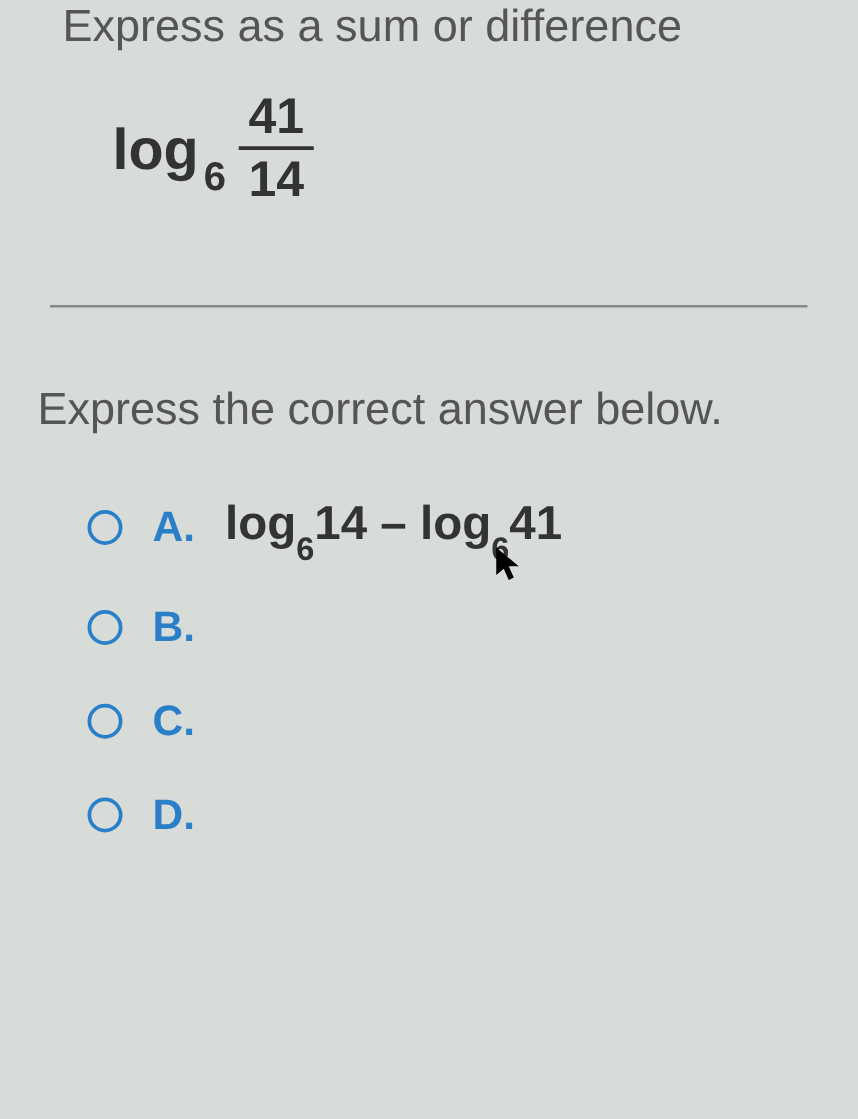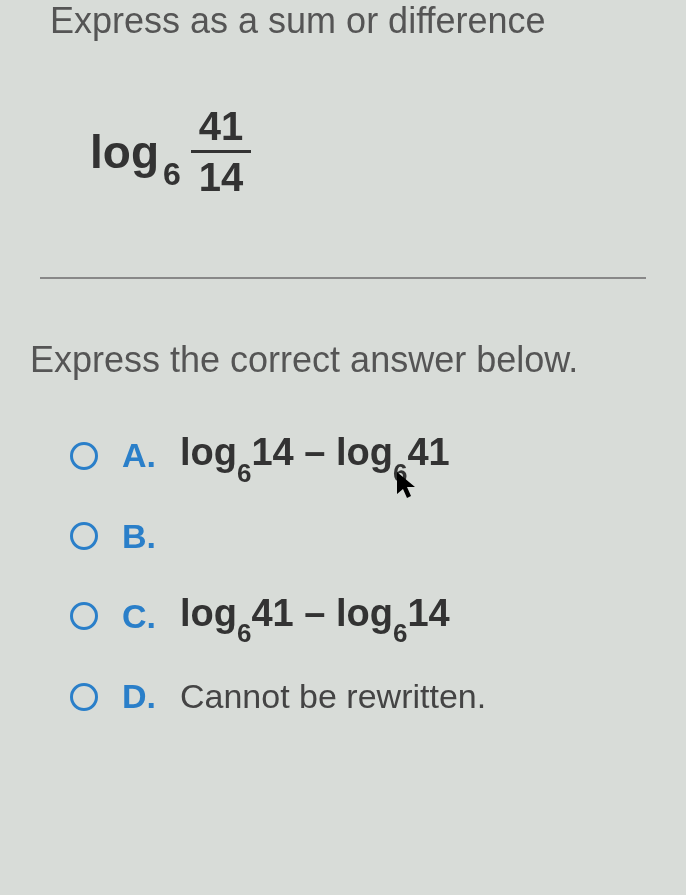--- a/index.html
+++ b/index.html
@@ -13,21 +13,21 @@
       width: 686px;
       height: 895px;
       padding: 0 20px;
       color: #3a3a3a;
       overflow: hidden;
     }
     .question-prompt {
       font-size: 36px;
       font-weight: 400;
       color: #555;
-      margin-bottom: 64px;
+      margin-bottom: 31px;
       padding-left: 30px;
     }
     .expression-block {
       padding-left: 70px;
       margin-bottom: 80px;
     }
     .log-expr {
       font-size: 46px;
       font-weight: bold;
       color: #333;
@@ -158,24 +158,20 @@
   </div>
 
   <div class="choice-row">
     <div class="radio"></div>
     <div class="choice-letter">B.</div>
   </div>
 
   <div class="choice-row">
     <div class="radio"></div>
     <div class="choice-letter">C.</div>
-    <div class="choice-text">
-      <span>log</span><span class="sub2">6</span><span>41</span><span> – </span><span>log</span><span class="sub2">6</span><span>14</span>
-    </div>
   </div>
 
   <div class="choice-row">
     <div class="radio"></div>
     <div class="choice-letter">D.</div>
-    <div class="choice-text-plain">Cannot be rewritten.</div>
   </div>
 
 </div>
 
 </body></html>

